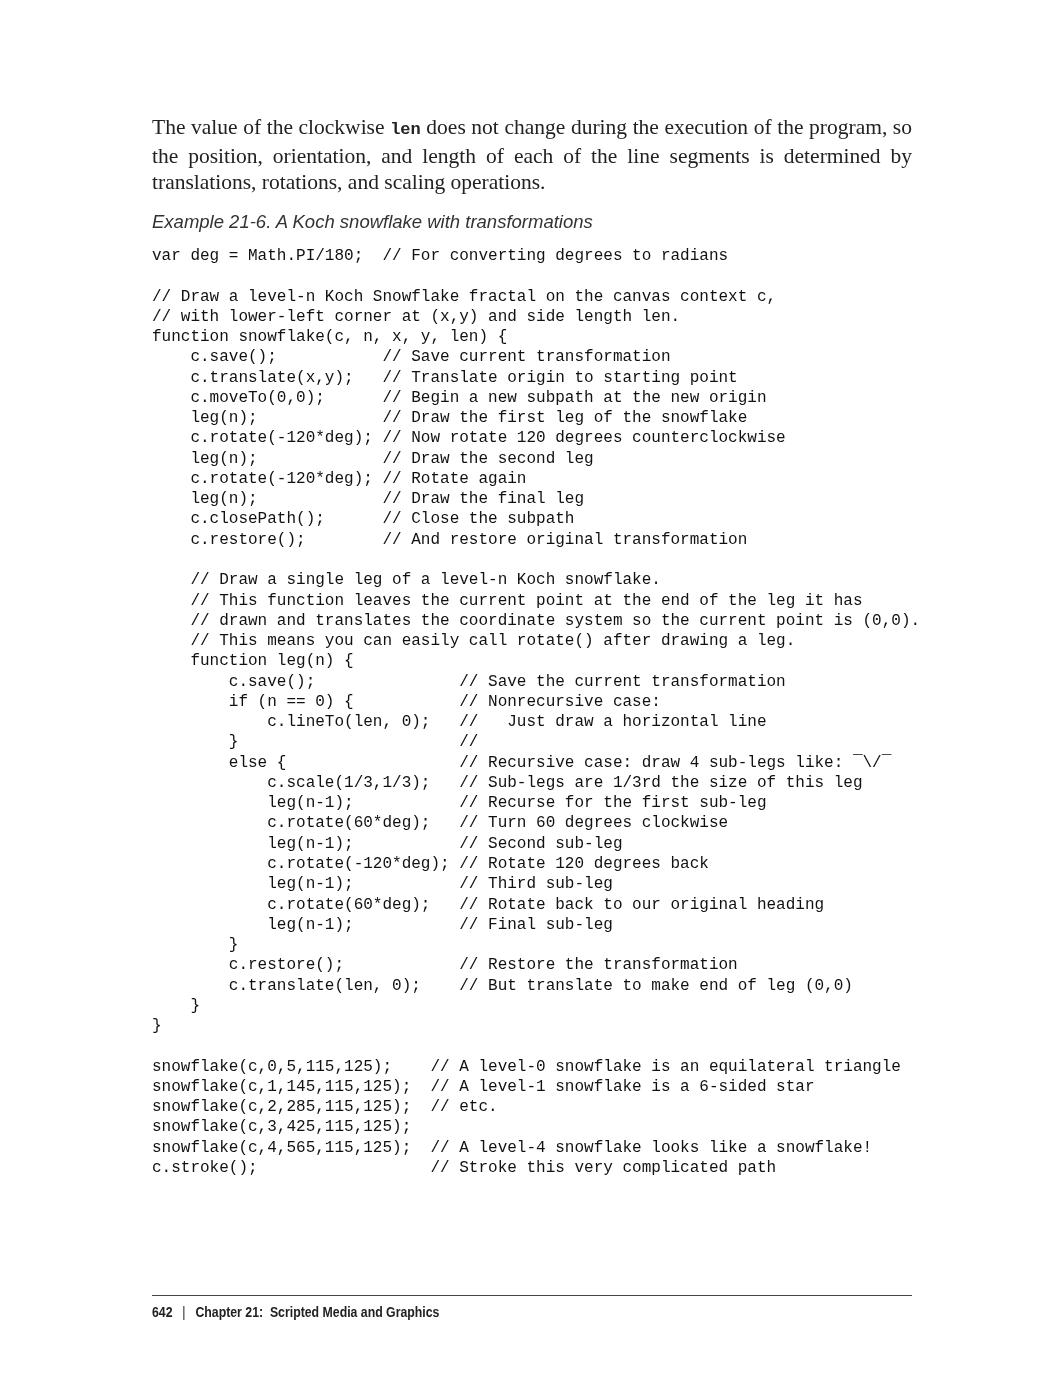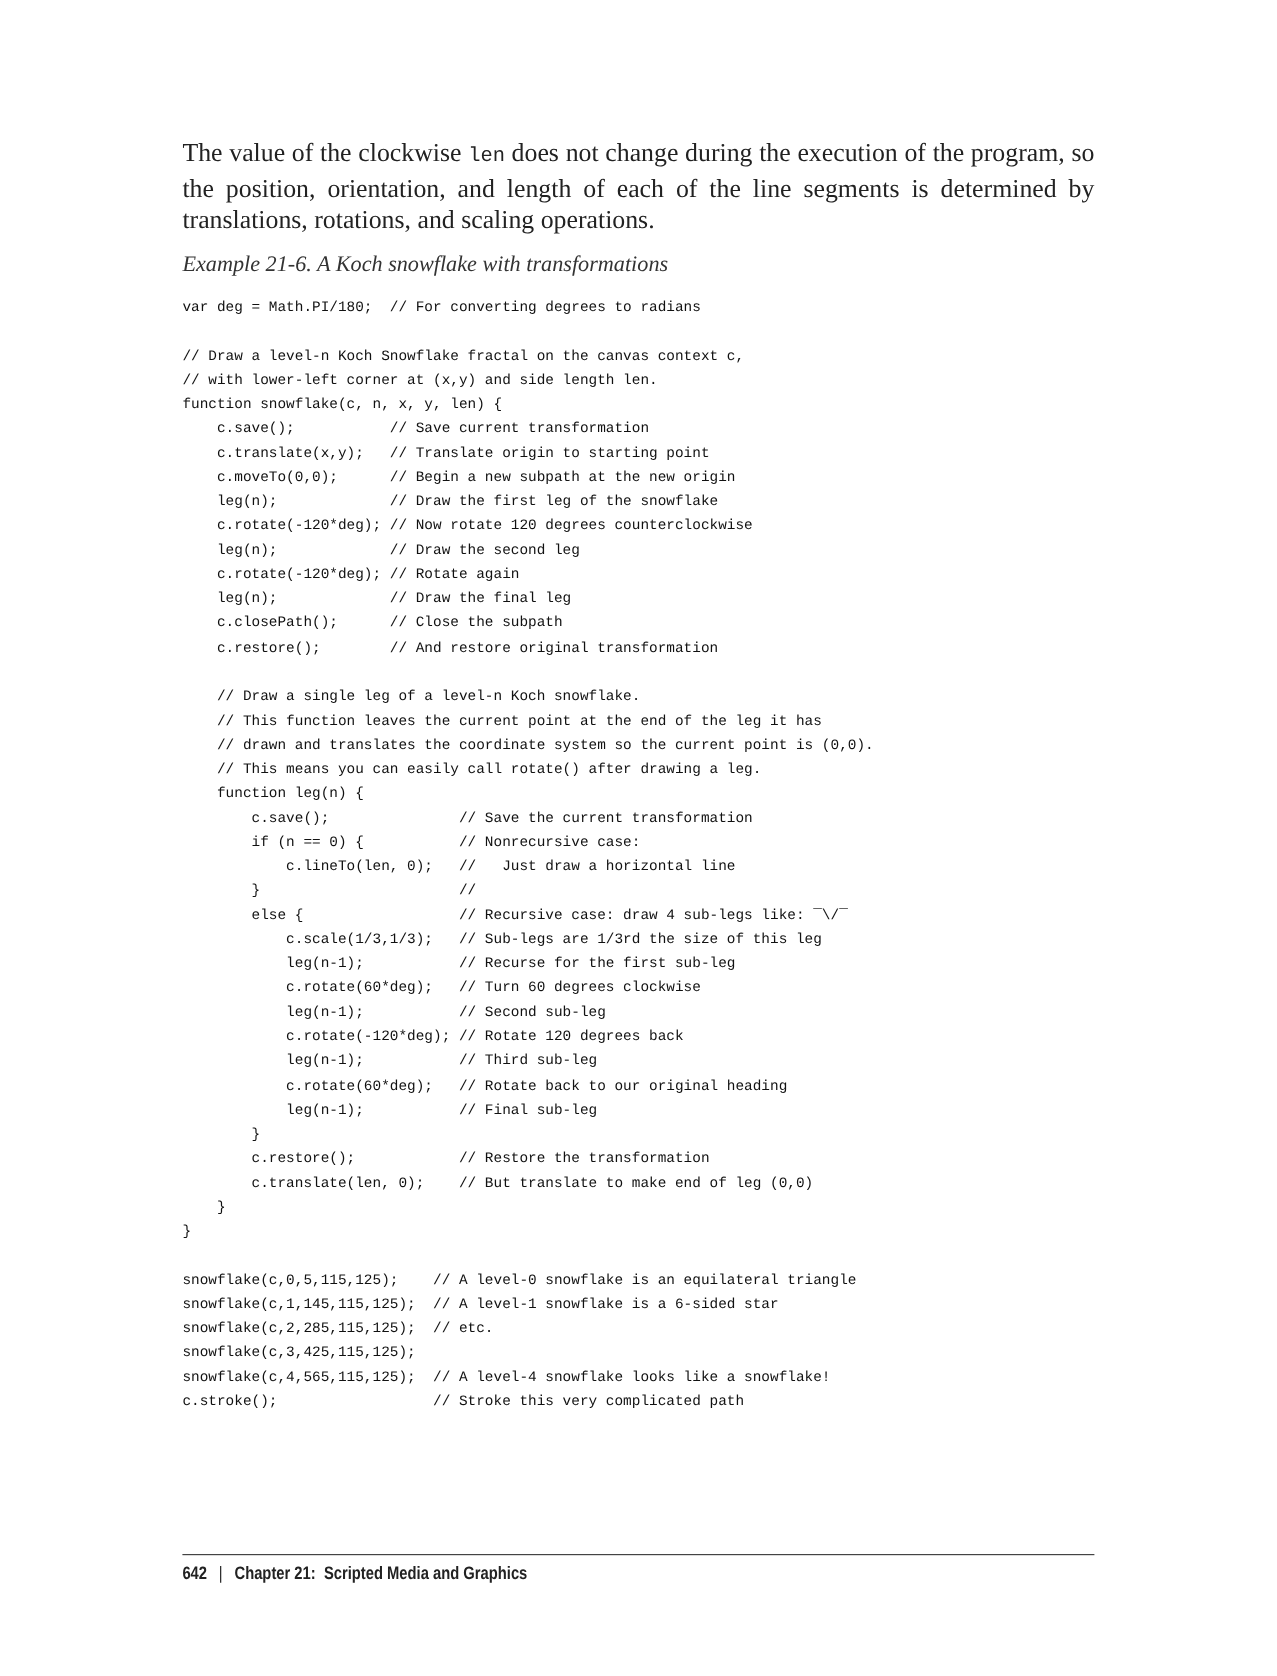--- a/index.html
+++ b/index.html
@@ -3,29 +3,29 @@
   <meta charset="utf-8">
   <style>
     html, body { margin: 0; padding: 0; background: #ffffff; }
     body { width: 1064px; height: 1397px; position: relative; overflow: hidden; color: #1a1a1a; }
     .page { position: absolute; left: 152px; top: 0; width: 760px; }
     .para {
       position: absolute; top: 114px; left: 0; width: 760px;
       font-family: "Liberation Serif", serif; font-size: 21.5px; line-height: 26px;
       text-align: justify; margin: 0; color: #222;
     }
-    .para code { font-family: "Liberation Mono", monospace; font-size: 17px; }
+    .para code { font-family: "Liberation Mono", monospace; font-size: 17px; font-weight: bold; }
     .caption {
       position: absolute; top: 211px; left: 0;
-      font-family: Liberation Serif, serif; font-style: italic; font-size: 18.5px;
+      font-family: Liberation Sans, sans-serif; font-style: italic; font-size: 18.5px;
       color: #333; margin: 0; white-space: nowrap;
     }
     .code {
       position: absolute; top: 246px; left: 0; margin: 0;
-      font-family: "Liberation Mono", monospace; font-size: 12px; line-height: 20.27px;
+      font-family: "Liberation Mono", monospace; font-size: 16px; line-height: 20.27px;
       white-space: pre; color: #111;
     }
     .code .line { display: block; height: 20.27px; }
     .footer-rule { position: absolute; left: 152px; top: 1295px; width: 760px; height: 1px; background: #444; }
     .footer {
       position: absolute; left: 152px; top: 1303px;
       font-family: "Liberation Sans", sans-serif; font-weight: bold; font-size: 15px;
       color: #222; white-space: nowrap; transform: scaleX(0.82); transform-origin: left center;
     }
     .footer .sep { display: inline-block; margin: 0 12px; font-weight: normal; }

